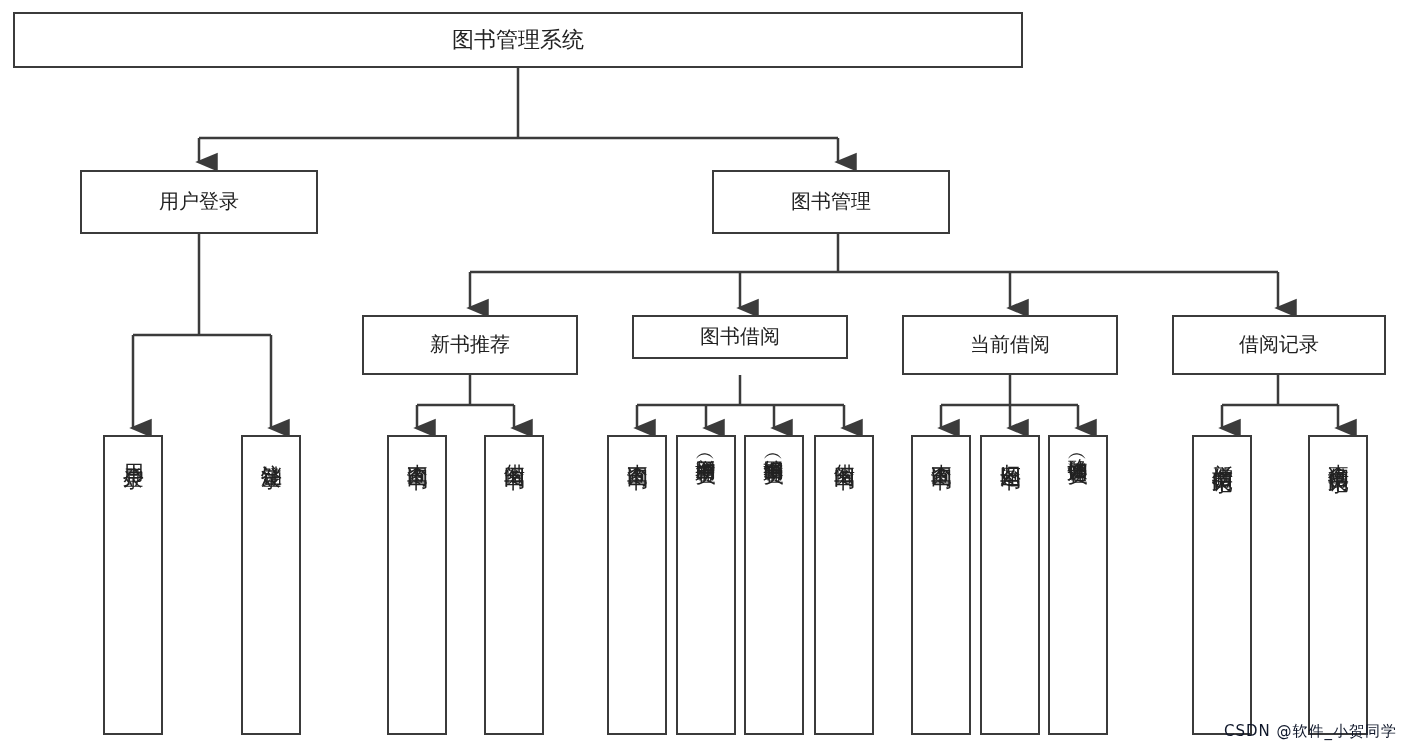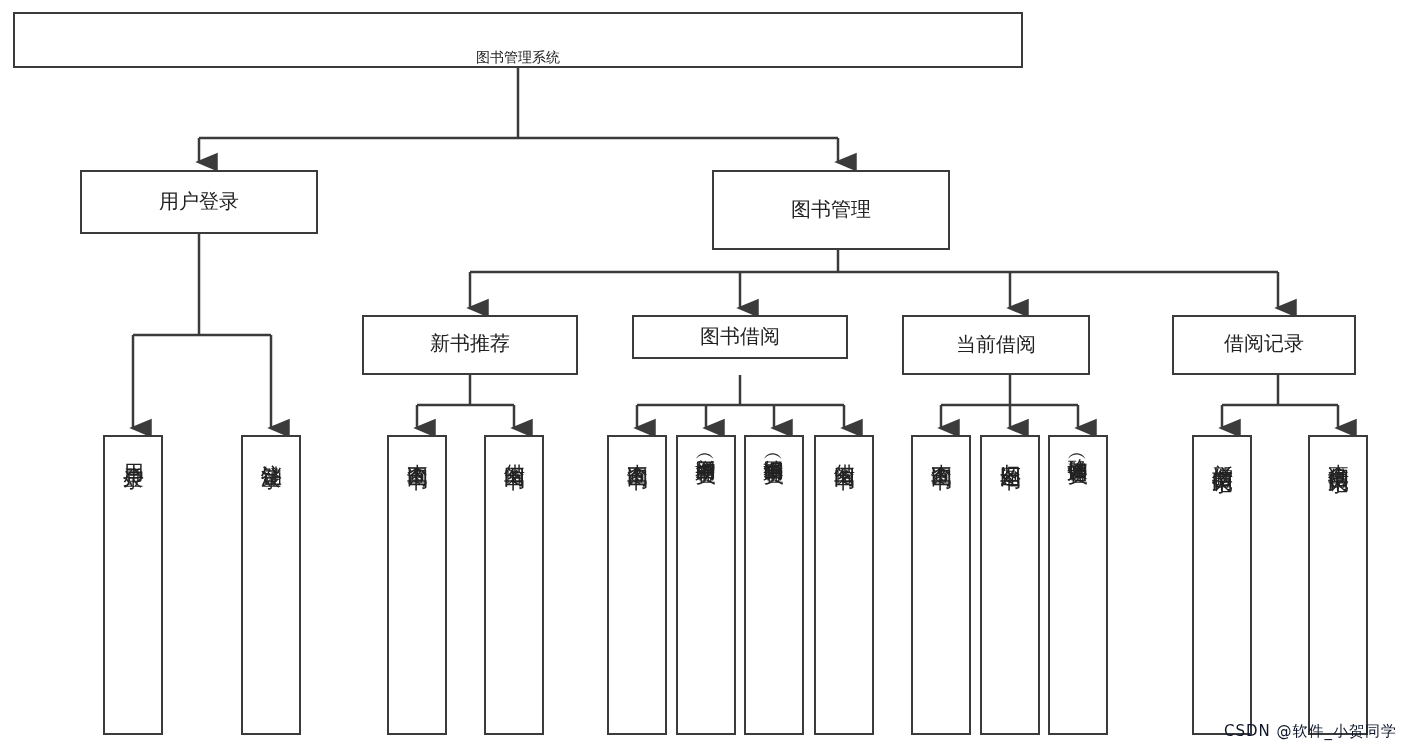--- a/index.html
+++ b/index.html
@@ -24,21 +24,21 @@
     color:#222222;
   }
   .node .lbl{
     display:block;
     text-align:center;
     line-height:1.18;
     white-space:nowrap;
   }
 
   
-  .root{font-size:14px;align-items:flex-end;}
+  .root{font-size:22px;}
   
   .branch{font-size:20px;}
 
   
   .leaf{
     align-items:flex-start;
     justify-content:center;
     padding-top:10px;
   }
   .leaf .lbl{
@@ -118,34 +118,34 @@
     </g>
   </svg>
 
   <div class="node root" style="left:13px;top:12px;width:1010px;height:56px;">
     <span class="lbl">图书管理系统</span>
   </div>
 
   <div class="node branch" style="left:80px;top:170px;width:238px;height:64px;">
     <span class="lbl">用户登录</span>
   </div>
-  <div class="node branch" style="left:712px;top:170px;width:238px;height:80px;">
+  <div class="node branch" style="left:712px;top:170px;width:238px;height:64px;">
     <span class="lbl">图书管理</span>
   </div>
 
-  <div class="node branch" style="left:362px;top:315px;width:216px;height:60px;font-family:Liberation Mono, monospace;">
+  <div class="node branch" style="left:362px;top:315px;width:216px;height:60px;">
     <span class="lbl">新书推荐</span>
   </div>
   <div class="node branch" style="left:632px;top:315px;width:216px;height:44px;">
     <span class="lbl">图书借阅</span>
   </div>
-  <div class="node branch" style="left:902px;top:315px;width:188px;height:60px;">
+  <div class="node branch" style="left:902px;top:315px;width:216px;height:60px;">
     <span class="lbl">当前借阅</span>
   </div>
-  <div class="node branch" style="left:1172px;top:315px;width:184px;height:60px;font-family:Liberation Mono, monospace;">
+  <div class="node branch" style="left:1172px;top:315px;width:214px;height:60px;">
     <span class="lbl">借阅记录</span>
   </div>
 
   <div class="node leaf" style="left:103px;top:435px;width:60px;height:300px;">
     <span class="lbl">用户登录</span>
   </div>
   <div class="node leaf" style="left:241px;top:435px;width:60px;height:300px;">
     <span class="lbl">注销登录</span>
   </div>
 

